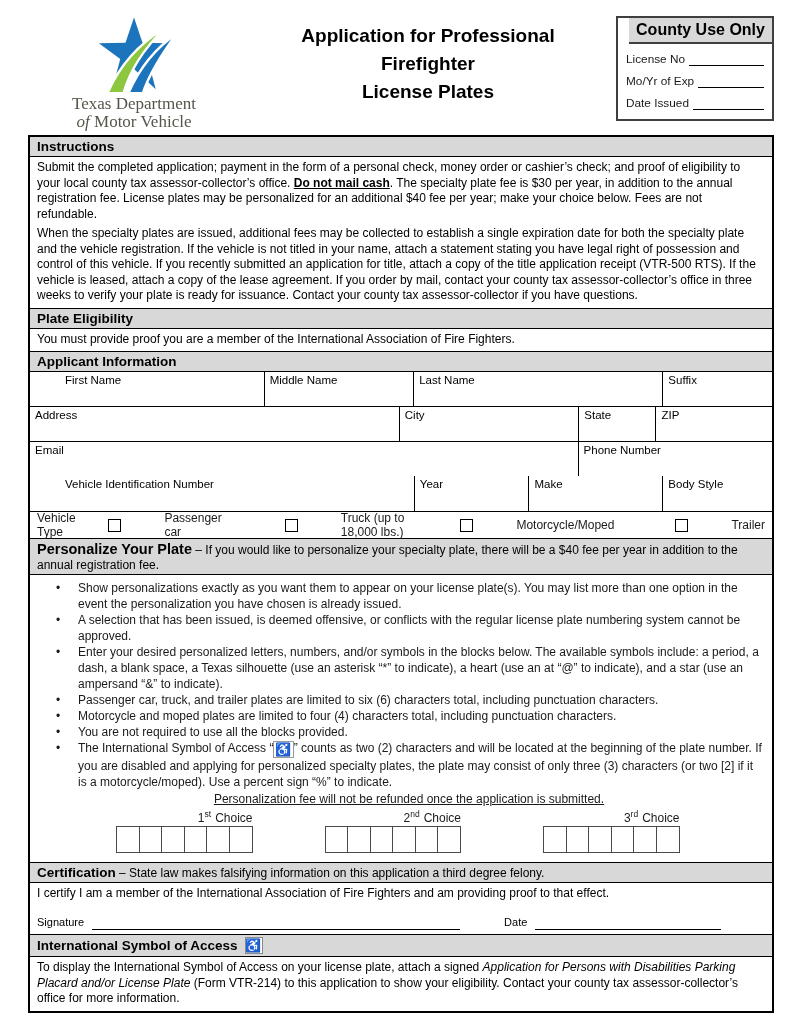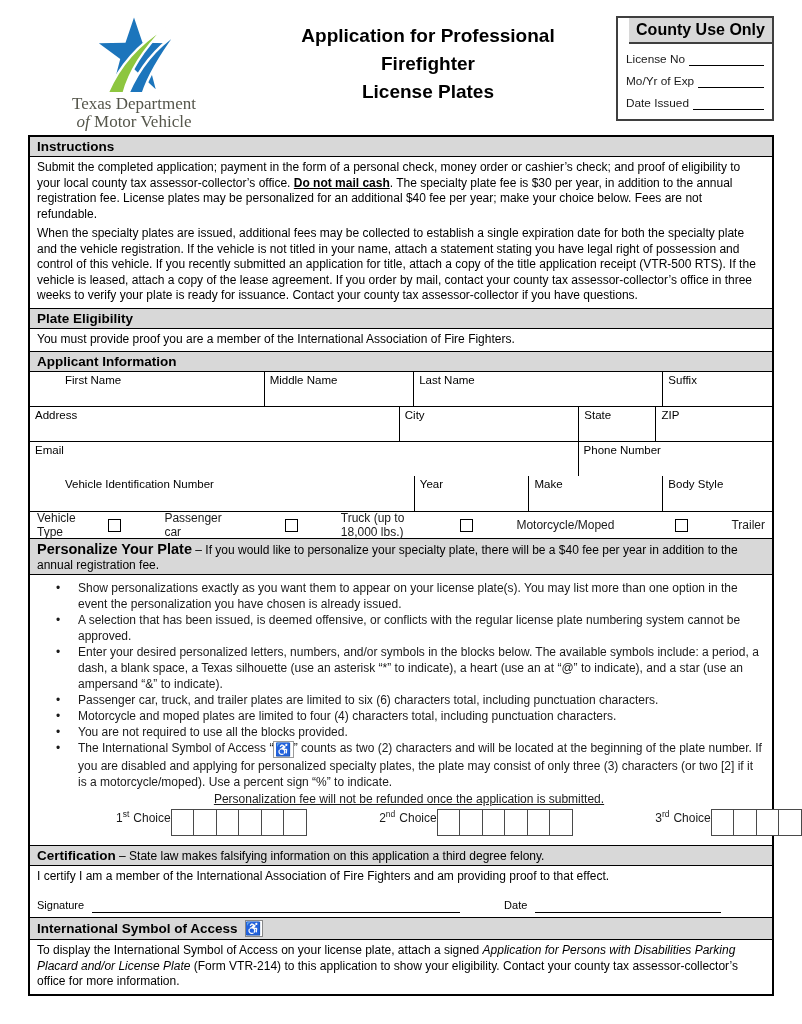--- a/index.html
+++ b/index.html
@@ -43,21 +43,21 @@
   
   .bullets { padding: 5px 10px 0 26px; }
   .bullet-row { display: flex; font-size: 12px; line-height: 16px; }
   .bullet-marker { width: 22px; flex: none; text-align: left; }
   .bullet-text { flex: 1; }
   .inline-isa { display: inline-block; border: 1px solid #999; background: #fff; padding: 0 1px; font-size: 13px; line-height: 15px; vertical-align: -2px; }
   .fee-note { text-align: center; font-weight: normal; text-decoration: underline; font-size: 12px; margin: 2px 0 3px 0; }
 
   
   .choices-row { display: flex; padding-bottom: 9px; }
-  .choice { display: flex; align-items: flex-start; }
+  .choice { display: flex; flex-direction: column; align-items: flex-end; }
   .choice-label { font-size: 12px; margin-bottom: 1px; }
   .choice-label sup { font-size: 8.5px; }
   .choice-word { margin-left: 4px; }
   .choice-boxes { display: flex; }
   .pbox { width: 24px; height: 27px; border: 1.5px solid #4a4a4a; background: #fff; }
   .pbox + .pbox { margin-left: -1.5px; }
 
   
   .sig-row { display: flex; align-items: flex-end; margin-top: 13px; font-size: 11px; }
   .sig-line { border-bottom: 1.2px solid #000; height: 13px; margin-left: 8px; }

